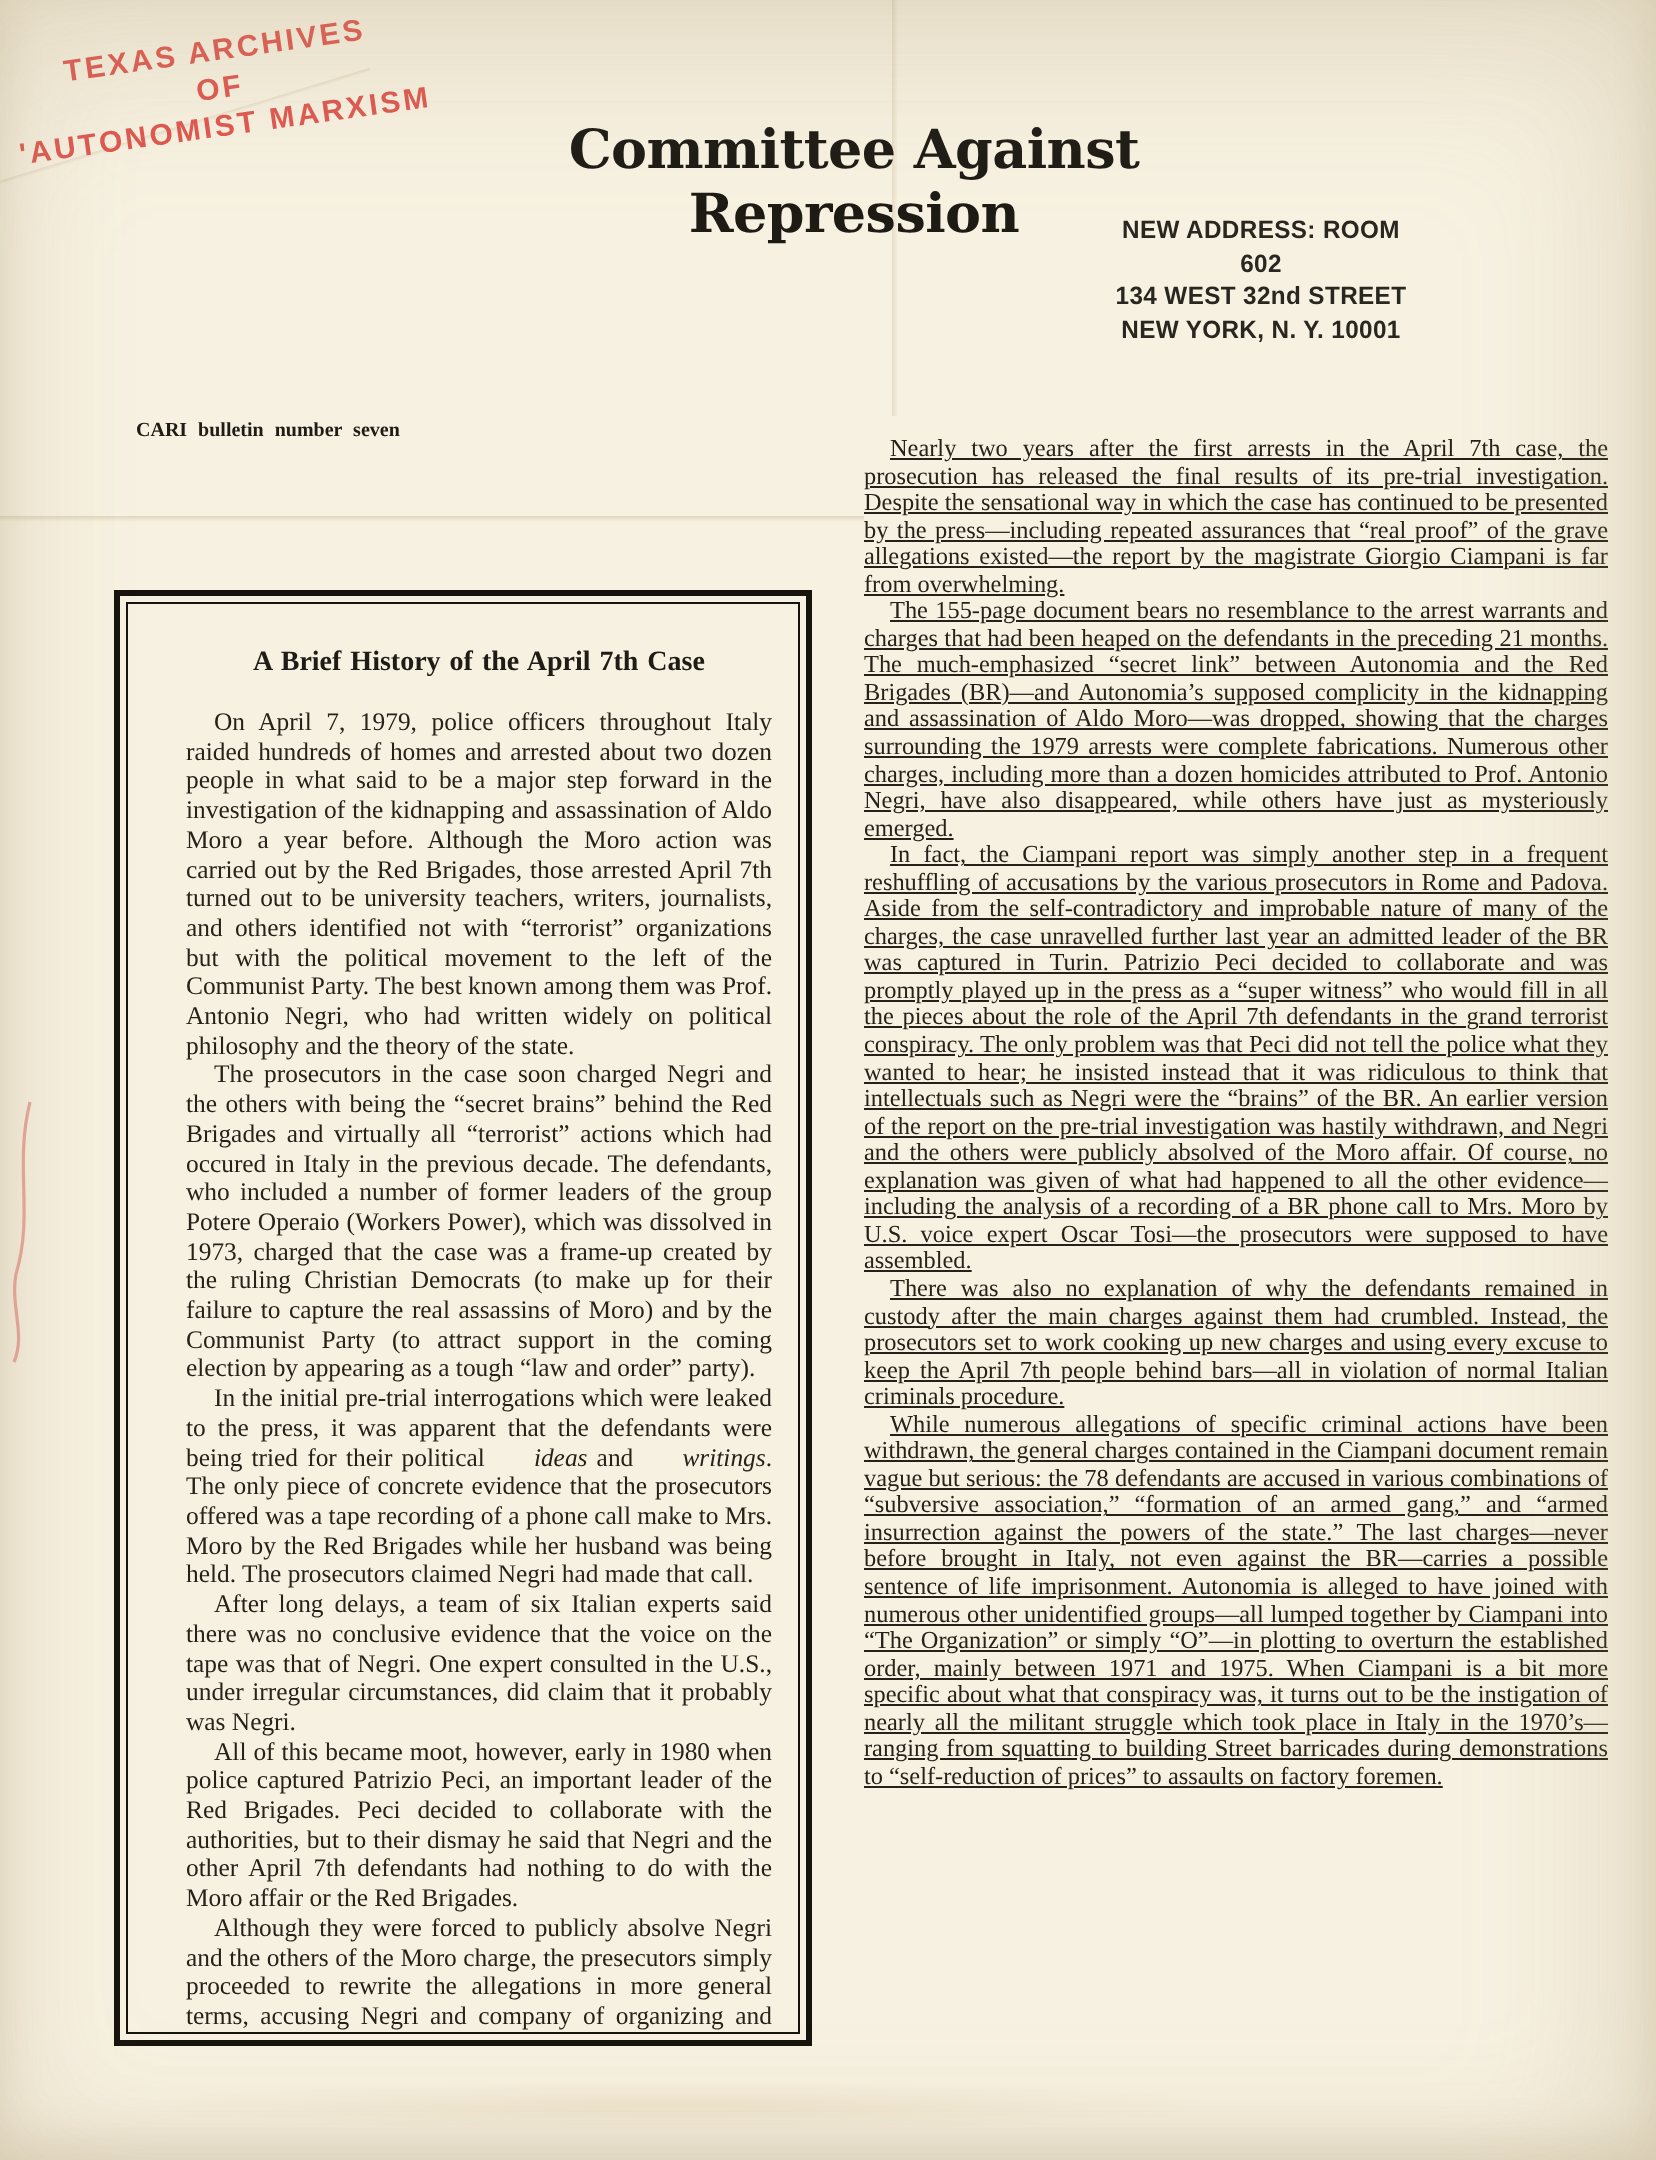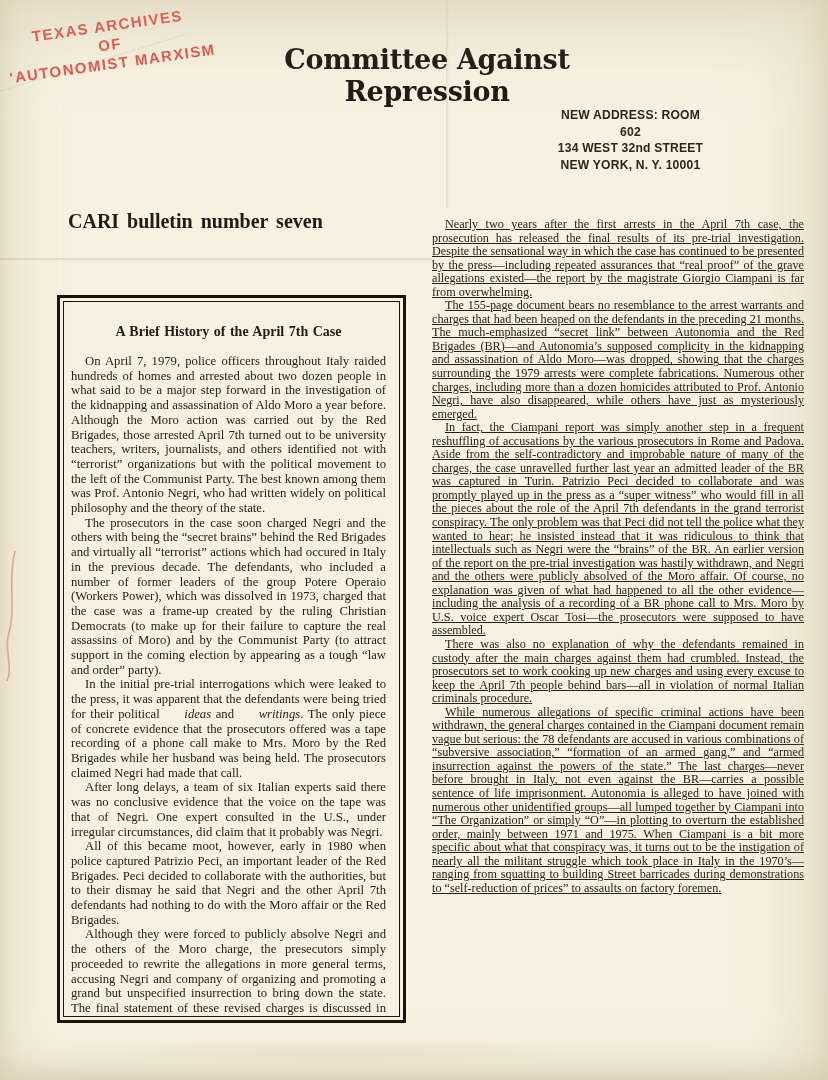--- a/index.html
+++ b/index.html
@@ -24,21 +24,21 @@
     position:absolute;left:6px;top:16px;width:208px;
     transform:rotate(-8deg);
     text-align:center;
     font-family:"Liberation Sans", sans-serif;
     font-weight:bold;font-size:15px;line-height:19px;
     letter-spacing:1.5px;
     opacity:.92;
   }
   
   .masthead{
-    position:absolute;left:217px;top:44px;width:420px;
+    position:absolute;left:217px;top:60px;width:420px;
     text-align:center;
     font-family:"DejaVu Serif", serif;
     font-weight:bold;font-size:27px;line-height:32px;
     letter-spacing:-0.3px;color:#1e1b15;
   }
   .addr-old{
     position:absolute;left:326px;top:112px;width:185px;
     text-align:center;
     font-family:"DejaVu Serif", serif;
     font-weight:bold;font-size:12.5px;line-height:15px;
@@ -47,34 +47,34 @@
   .addr-new{
     position:absolute;left:548px;top:107px;width:165px;
     text-align:center;
     font-family:"Liberation Sans", sans-serif;
     font-weight:bold;font-size:12.5px;line-height:16.5px;
     letter-spacing:.2px;color:#2a2620;
     transform:scaleX(.97);
   }
   .bulletin-label{
     position:absolute;left:68px;top:210px;
-    font-weight:bold;font-size:20px;word-spacing:3px;
+    font-weight:bold;font-size:10px;word-spacing:3px;
     color:#1f1b15;
   }
   
   .box{
     position:absolute;left:57px;top:295px;width:349px;height:728px;
     border:3px solid #17140e;
     padding:3px;box-sizing:border-box;
     background:transparent;
   }
   .box-inner{
     border:1px solid #17140e;
     height:100%;box-sizing:border-box;
-    padding:12px 13px 0 7px;
+    padding:12px 13px 0 29px;
     overflow:hidden;
   }
   .box-title{
     text-align:center;
     font-weight:bold;font-size:14px;word-spacing:1px;
     margin:10px 0 14px 0;color:#1f1b15;
   }
   .box-body p{
     margin:0;
     font-size:12.7px;line-height:14.7px;

